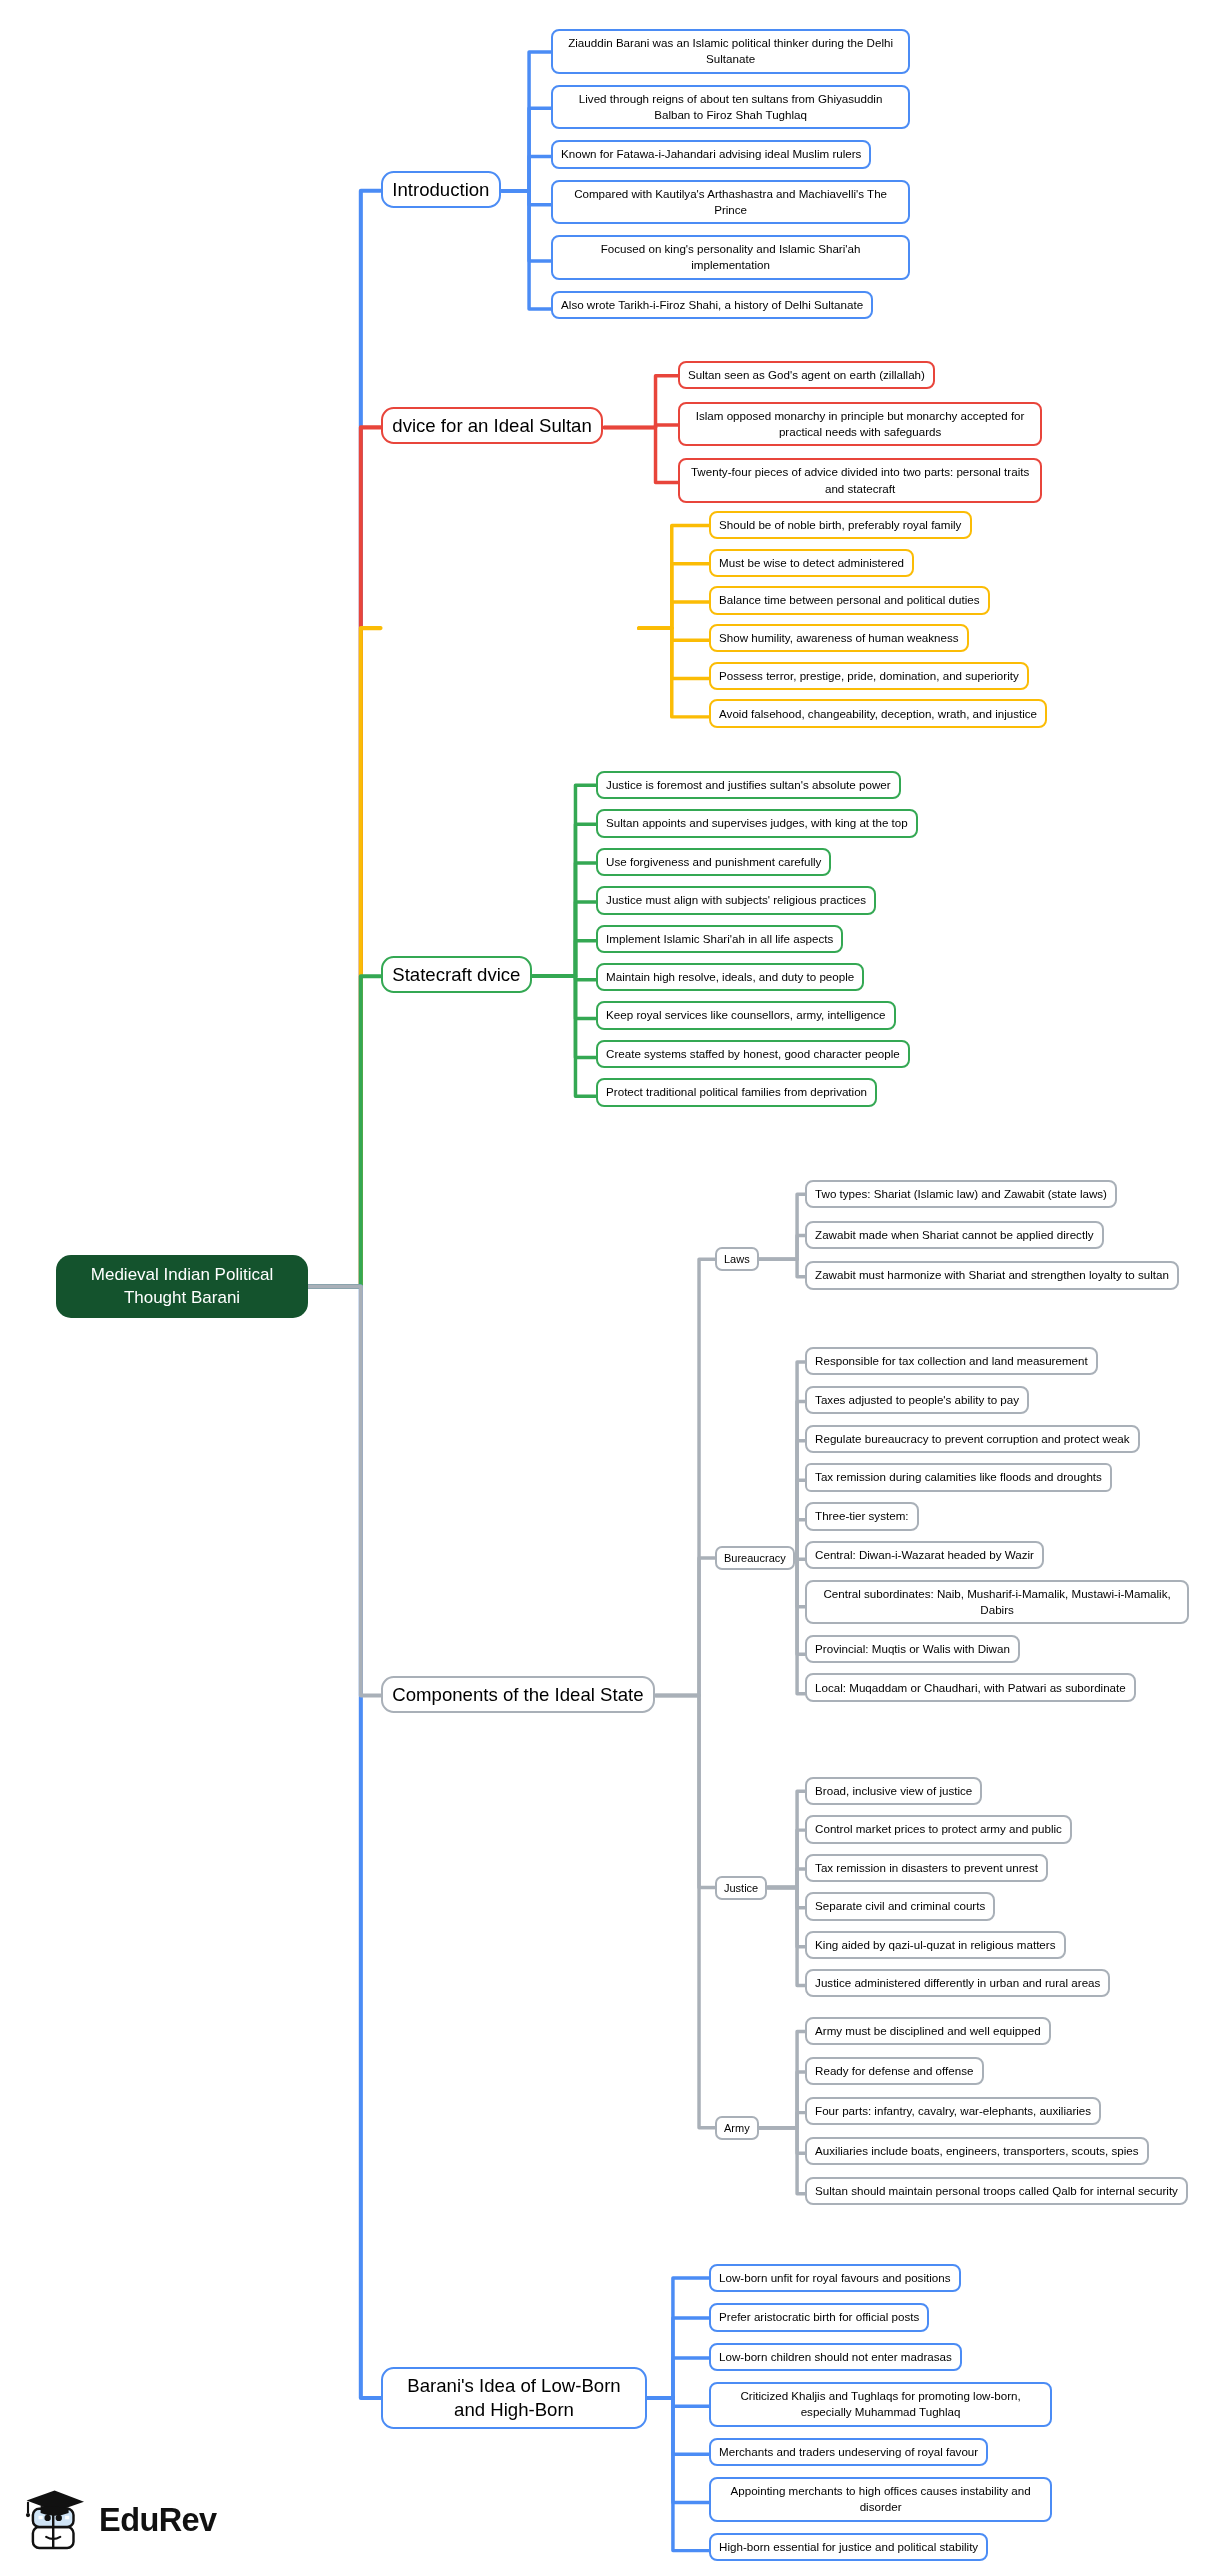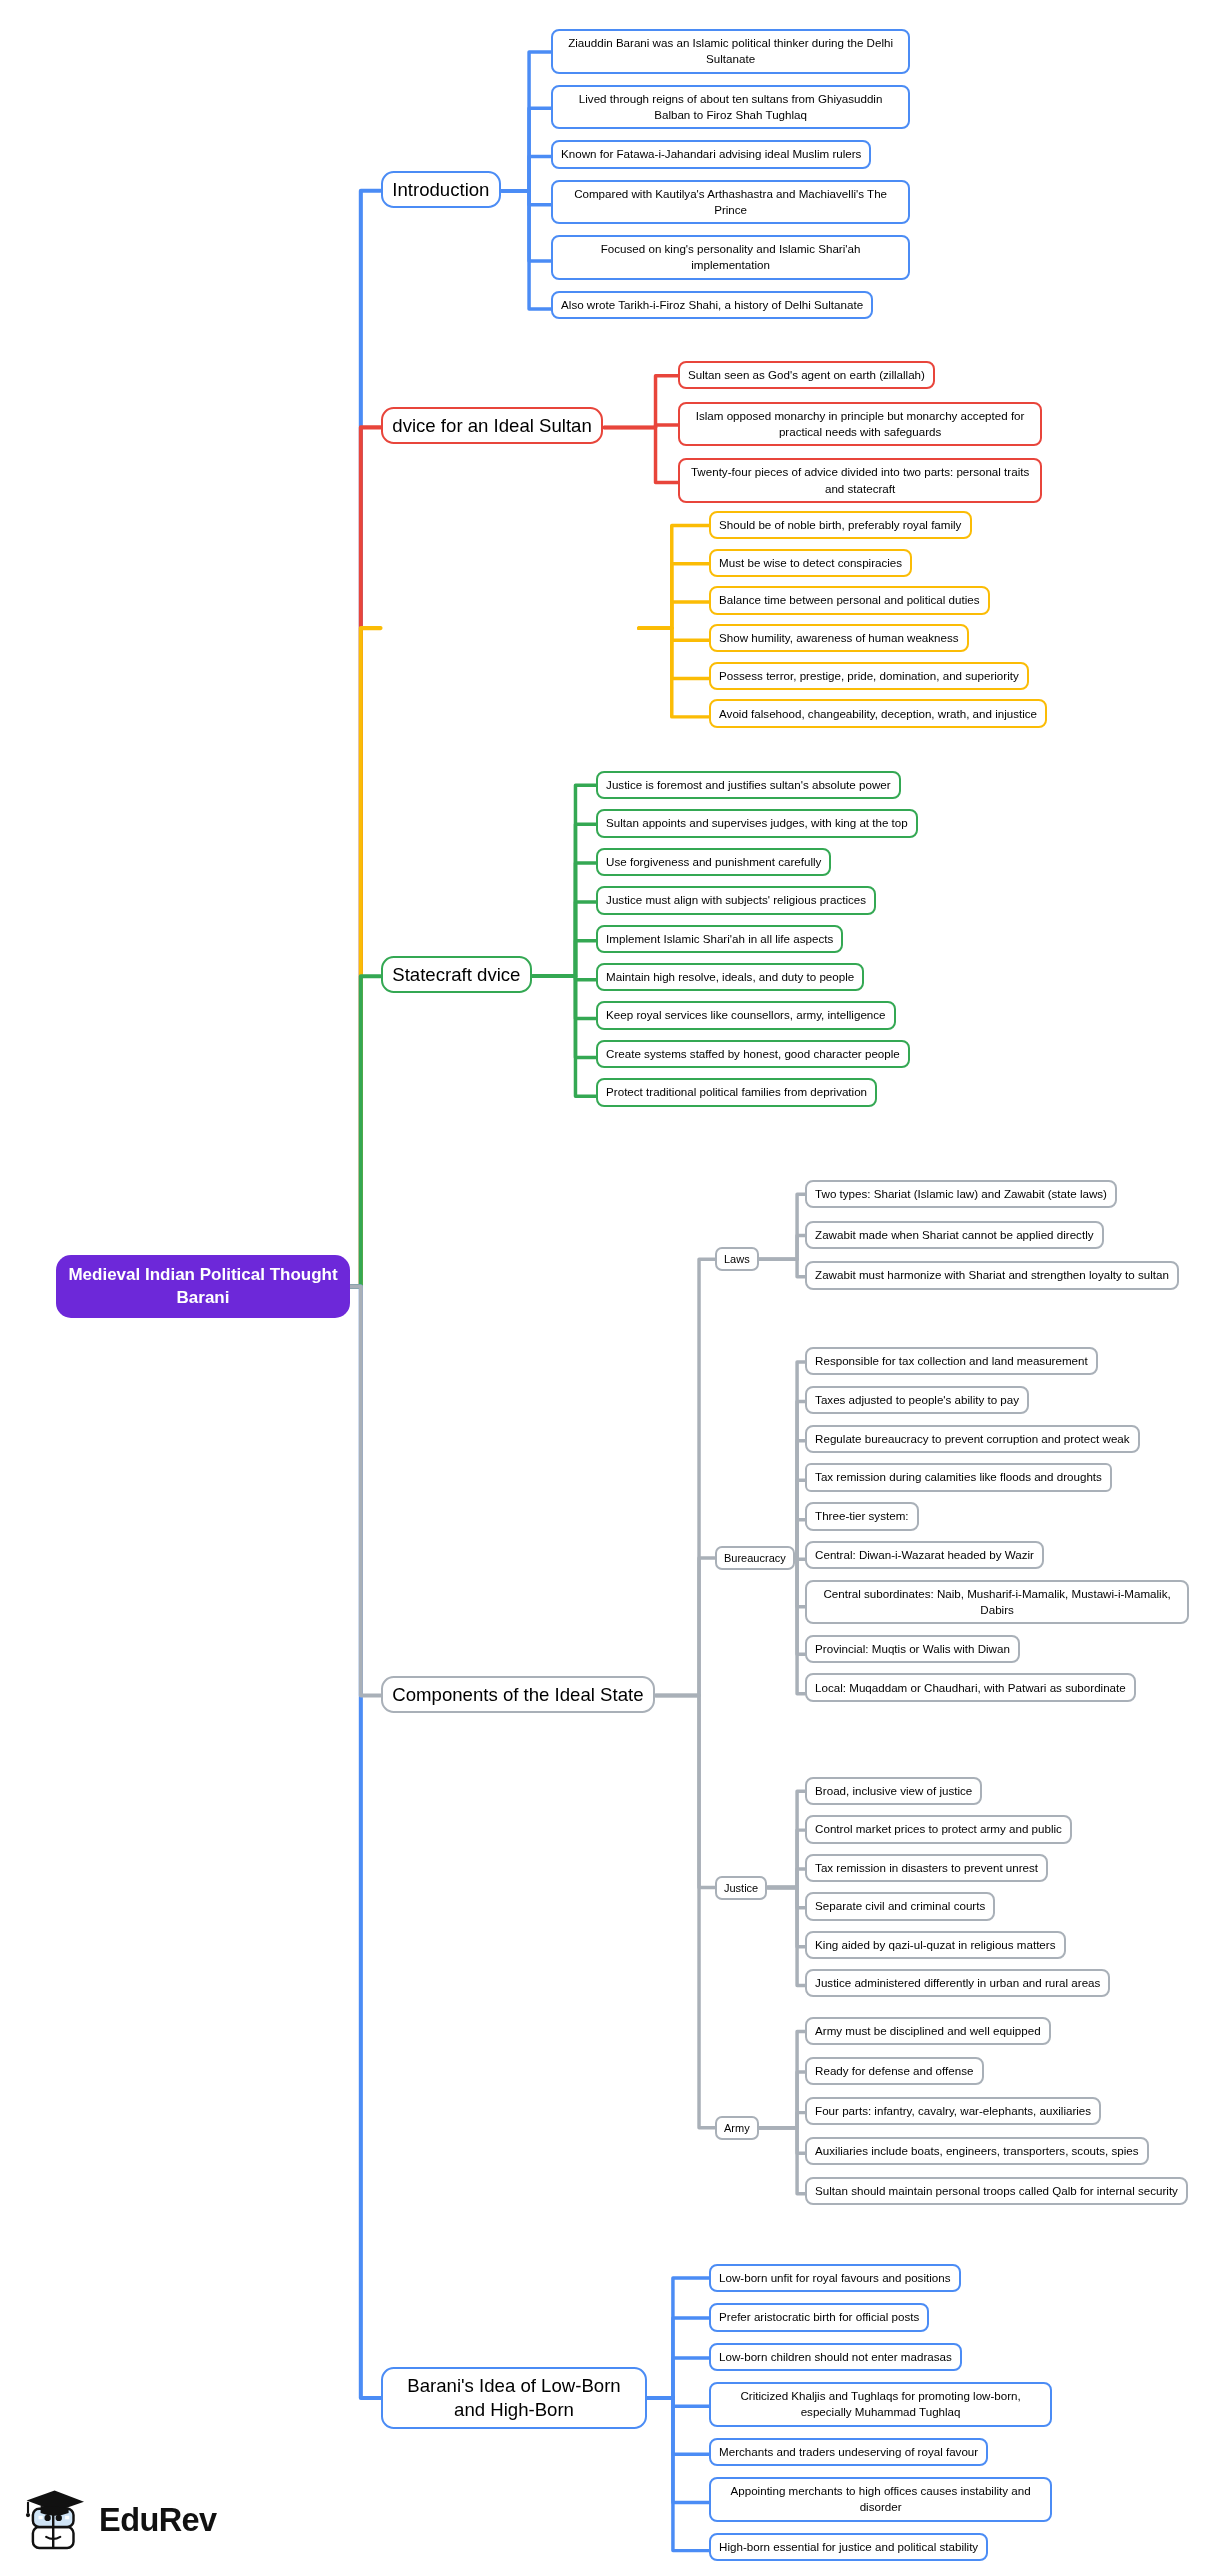--- a/index.html
+++ b/index.html
@@ -1,21 +1,21 @@
 <!DOCTYPE html>
 <html style="font-size:9.3px"><head>
 <meta charset="utf-8">
 <style>
   html,body{margin:0;padding:0;background:#fff}
   #mindmap{position:relative;width:1231px;height:2576px;background:#fff;
            font-family:"Liberation Sans",sans-serif;color:#000;overflow:hidden}
   #connectors{position:absolute;left:0;top:0;width:1231px;height:2576px}
-  #root-node{position:absolute;left:56px;top:1255px;width:294px;min-height:63px;
-             background:#6d28d9;color:#fff;border-radius:15px;display:flex;align-items:center;
-             justify-content:center;text-align:center;font-size:17px;font-weight:bold;
+  #root-node{position:absolute;left:56px;top:1255px;width:252px;min-height:63px;
+             background:#14532d;color:#fff;border-radius:15px;display:flex;align-items:center;
+             justify-content:center;text-align:center;font-size:17px;font-weight:normal;
              line-height:1.35;padding:5.8px 8.1px;box-sizing:border-box}
   .hdr{position:absolute;background:#fff;border:2.9px solid;border-radius:12.8px;
        font-size:18.6px;line-height:1.3;padding:4.6px 9.3px;text-align:center;white-space:nowrap;
        box-sizing:border-box}
   .hdr.wrap{white-space:normal}
   .col{position:absolute;display:flex;flex-direction:column;align-items:flex-start}
   .item{background:#fff;border:2.3px solid;border-radius:8.1px;font-size:11.6px;line-height:16.2px;
         padding:4.1px 8.1px;text-align:center;box-sizing:content-box}
   .subnode{position:absolute;background:#fff;border:2.3px solid;border-radius:7px;
            font-size:11px;line-height:1.2;padding:3.5px 7px;white-space:nowrap}
@@ -127,21 +127,21 @@
       <div class="item" style="border-color: rgb(75, 140, 245); max-width: 339px;">Also wrote Tarikh-i-Firoz Shahi, a history of Delhi Sultanate</div>
     </div>
     <div class="hdr" style="left: 381px; border-color: rgb(232, 69, 59); top: 407px;">dvice for an Ideal Sultan</div>
     <div class="col" style="left: 678px; top: 361px; gap: 12.2px;">
       <div class="item" style="border-color: rgb(232, 69, 59); max-width: 344px;">Sultan seen as God's agent on earth (zillallah)</div>
       <div class="item" style="border-color: rgb(232, 69, 59); max-width: 344px;">Islam opposed monarchy in principle but monarchy accepted for practical needs with safeguards</div>
       <div class="item" style="border-color: rgb(232, 69, 59); max-width: 344px;">Twenty-four pieces of advice divided into two parts: personal traits and statecraft</div>
     </div>
     <div class="col" style="left: 709px; top: 511px; gap: 9.3px;">
       <div class="item" style="border-color: rgb(251, 188, 5); max-width: 328px;">Should be of noble birth, preferably royal family</div>
-      <div class="item" style="border-color: rgb(251, 188, 5); max-width: 328px;">Must be wise to detect conspiracies</div>
+      <div class="item" style="border-color: rgb(251, 188, 5); max-width: 328px;">Must be wise to detect administered</div>
       <div class="item" style="border-color: rgb(251, 188, 5); max-width: 328px;">Balance time between personal and political duties</div>
       <div class="item" style="border-color: rgb(251, 188, 5); max-width: 328px;">Show humility, awareness of human weakness</div>
       <div class="item" style="border-color: rgb(251, 188, 5); max-width: 328px;">Possess terror, prestige, pride, domination, and superiority</div>
       <div class="item" style="border-color: rgb(251, 188, 5); max-width: 328px;">Avoid falsehood, changeability, deception, wrath, and injustice</div>
     </div>
     <div class="hdr" style="left: 381px; border-color: rgb(52, 168, 83); top: 956px;">Statecraft dvice</div>
     <div class="col" style="left: 596px; top: 771px; gap: 10px;">
       <div class="item" style="border-color: rgb(52, 168, 83); max-width: 328px;">Justice is foremost and justifies sultan's absolute power</div>
       <div class="item" style="border-color: rgb(52, 168, 83); max-width: 328px;">Sultan appoints and supervises judges, with king at the top</div>
       <div class="item" style="border-color: rgb(52, 168, 83); max-width: 328px;">Use forgiveness and punishment carefully</div>

